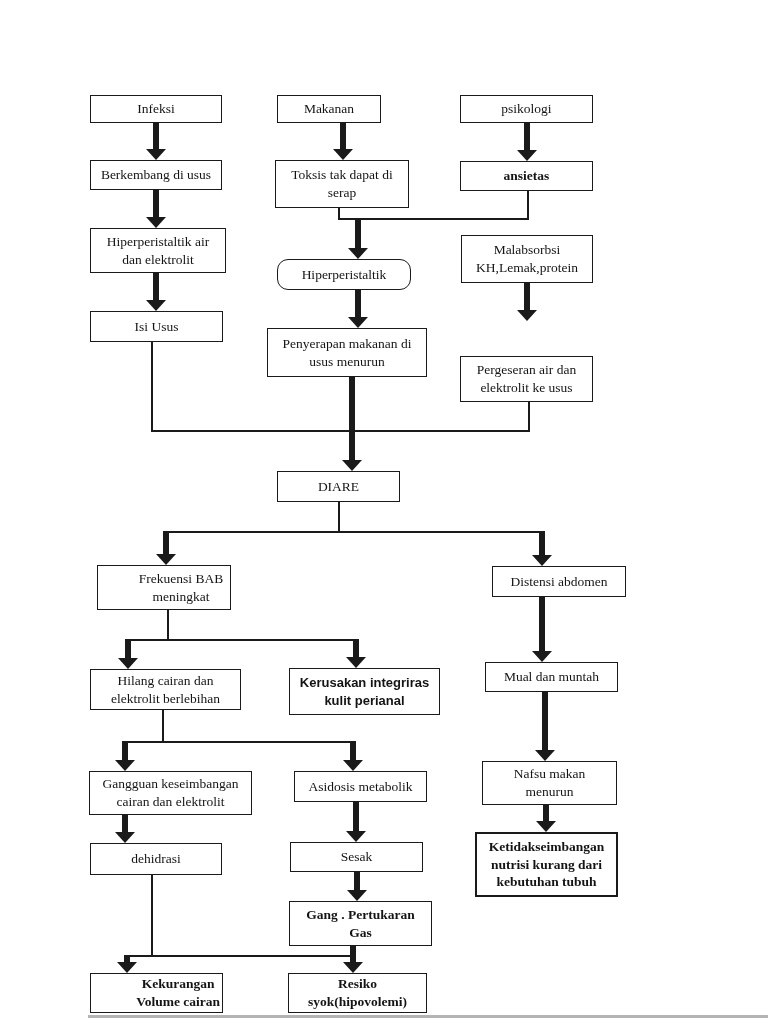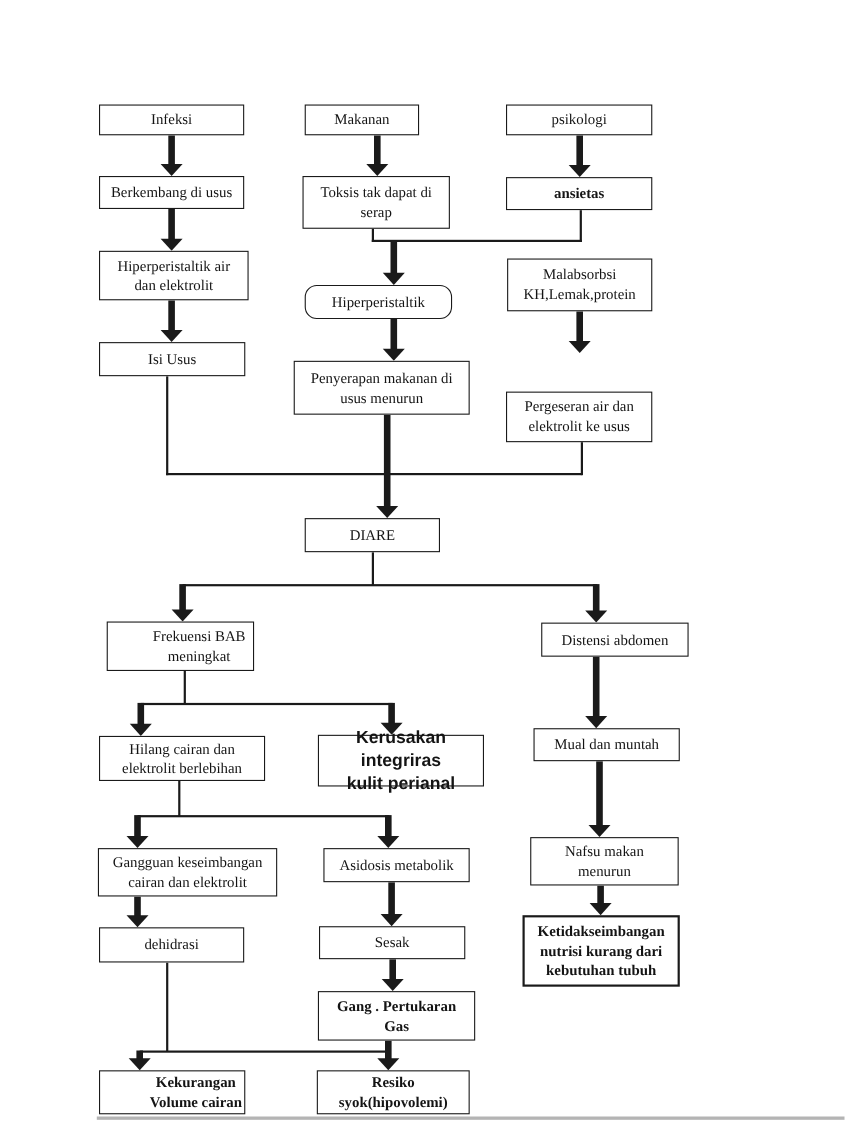--- a/index.html
+++ b/index.html
@@ -23,21 +23,21 @@
     color: #141414;
     font-size: 13.5px;
     line-height: 1.32;
     padding: 1px 2px;
   }
   .node .lbl { white-space: pre-line; display: block; }
   .node.bold { font-weight: bold; }
   .node.bold-sans {
     font-weight: bold;
     font-family: "Liberation Sans", sans-serif;
-    font-size: 16px;
+    font-size: 13px;
   }
   .node.thick-border { border-width: 2.5px; }
   .arrow { position: absolute; }
   .arrow .shaft {
     position: absolute;
     left: 50%;
     margin-left: -3px;
     top: 0;
     width: 6px;
     height: calc(100% - 9px);

